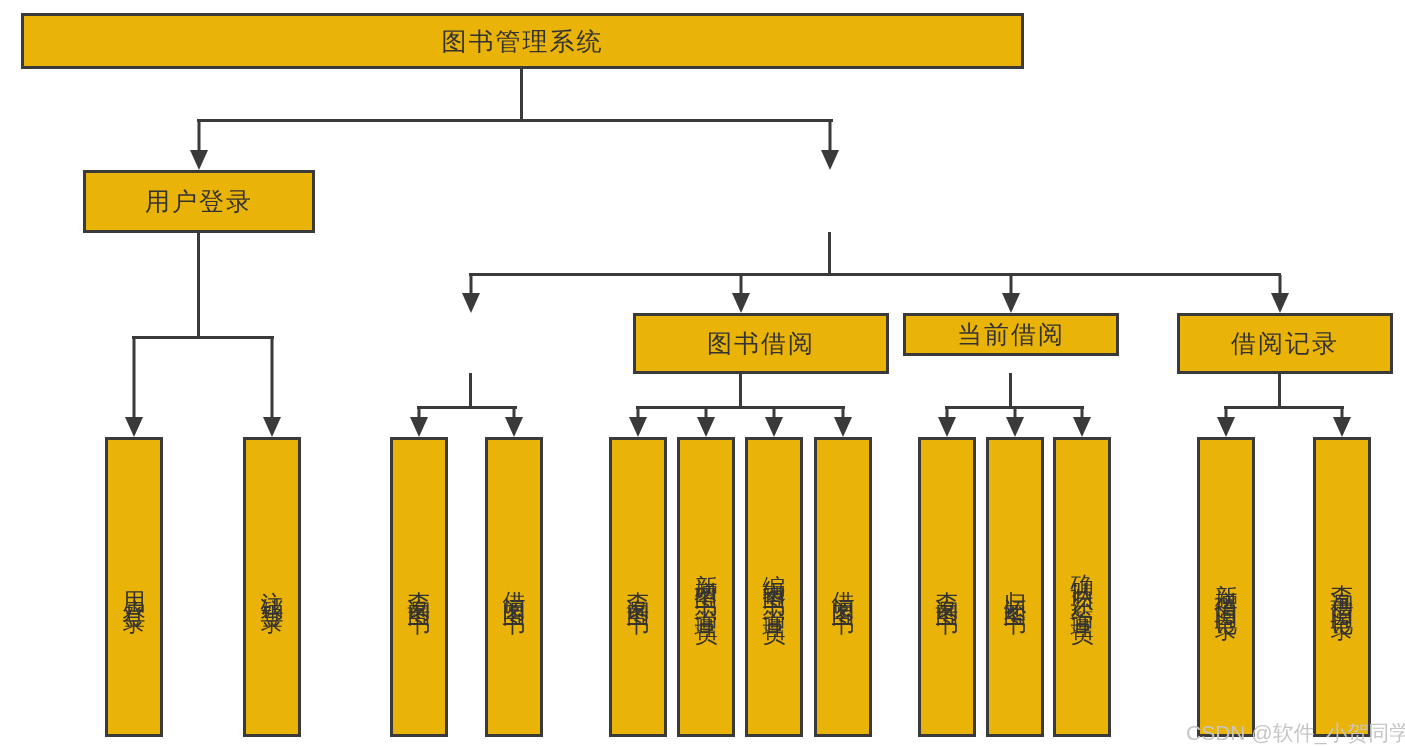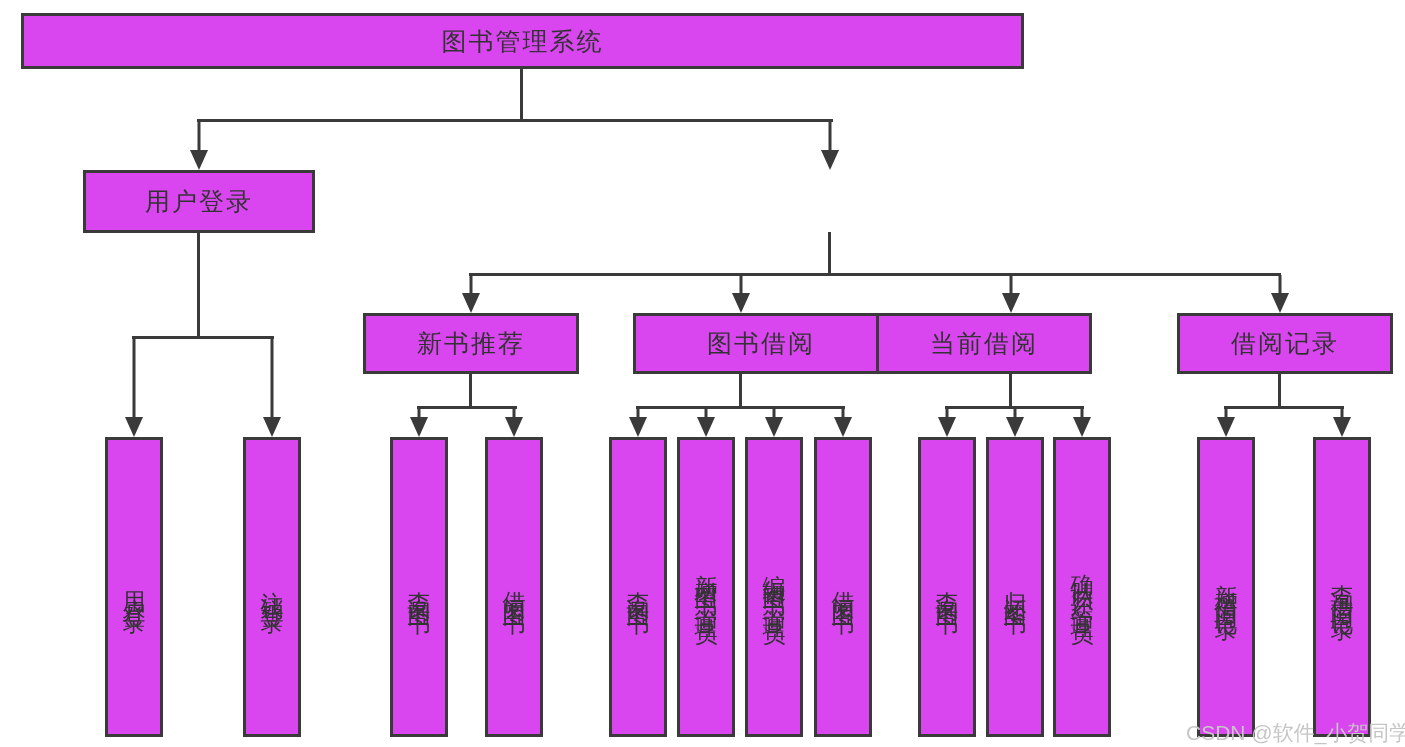--- a/index.html
+++ b/index.html
@@ -8,21 +8,21 @@
     width:1405px;height:747px;
     background:#fff;
     overflow:hidden;
     font-family:"Liberation Sans","DejaVu Sans",sans-serif;
     color:#333;
   }
   .node{
     position:absolute;
     box-sizing:border-box;
     border:3px solid #3a3a3a;
-    background:#d946ef;
+    background:#eab308;
     display:flex;
     align-items:center;
     justify-content:center;
   }
   .node.h{
     font-size:25px;
     letter-spacing:2px;
     white-space:nowrap;
   }
   .node.v{
@@ -75,23 +75,22 @@
   <div class="arrow" style="left:125px;top:338px;height:99px"></div>
   <div class="arrow" style="left:263px;top:338px;height:99px"></div>
 
   <div class="vline" style="left:828px;top:232px;height:44px"></div>
   <div class="hline" style="left:469px;top:273px;width:812px"></div>
   <div class="arrow" style="left:462px;top:275px;height:38px"></div>
   <div class="arrow" style="left:732px;top:275px;height:38px"></div>
   <div class="arrow" style="left:1002px;top:275px;height:38px"></div>
   <div class="arrow" style="left:1271px;top:275px;height:38px"></div>
 
-  <div class="node h" style="left:363px;top:313px;width:216px;height:61px">新书推荐</div>
   <div class="node h" style="left:633px;top:313px;width:256px;height:61px">图书借阅</div>
-  <div class="node h" style="left:876px;top:313px;width:216px;height:61px">当前借阅</div>
+  <div class="node h" style="left:903px;top:313px;width:216px;height:43px">当前借阅</div>
   <div class="node h" style="left:1177px;top:313px;width:216px;height:61px">借阅记录</div>
 
   <div class="vline" style="left:469px;top:373px;height:36px"></div>
   <div class="hline" style="left:417px;top:406px;width:100px"></div>
   <div class="arrow" style="left:410px;top:408px;height:29px"></div>
   <div class="arrow" style="left:505px;top:408px;height:29px"></div>
 
   <div class="vline" style="left:739px;top:373px;height:36px"></div>
   <div class="hline" style="left:636px;top:406px;width:209px"></div>
   <div class="arrow" style="left:629px;top:408px;height:29px"></div>

